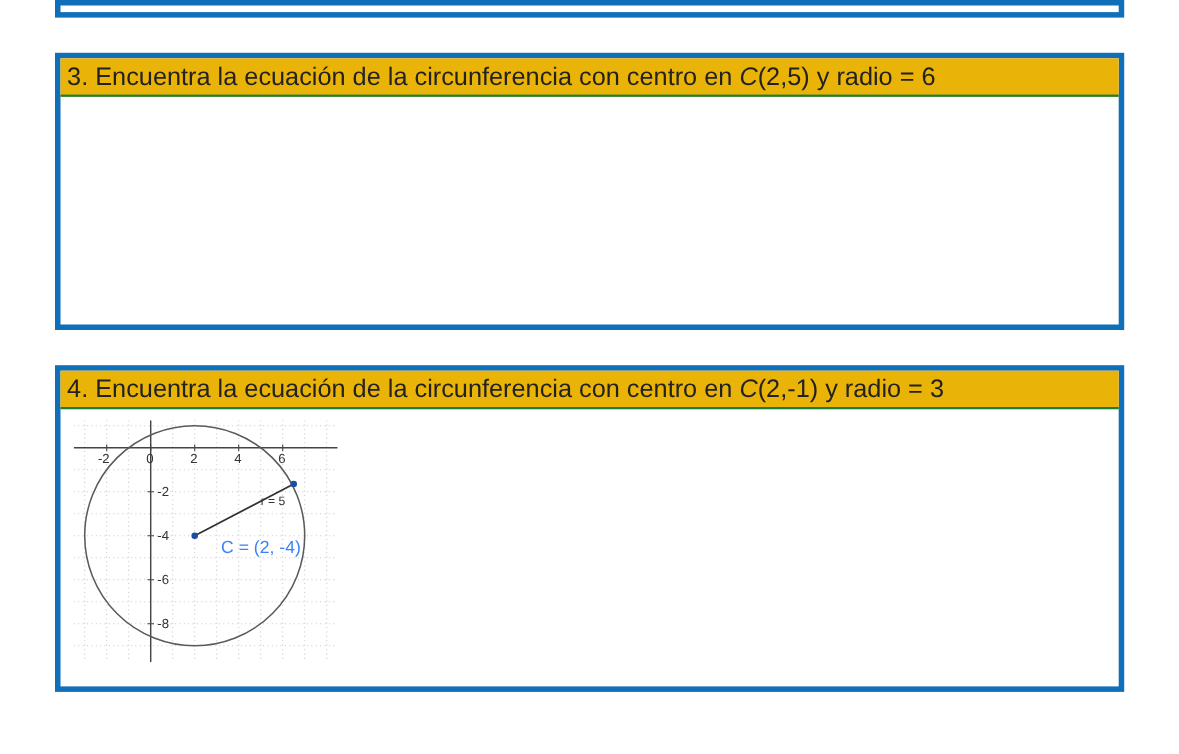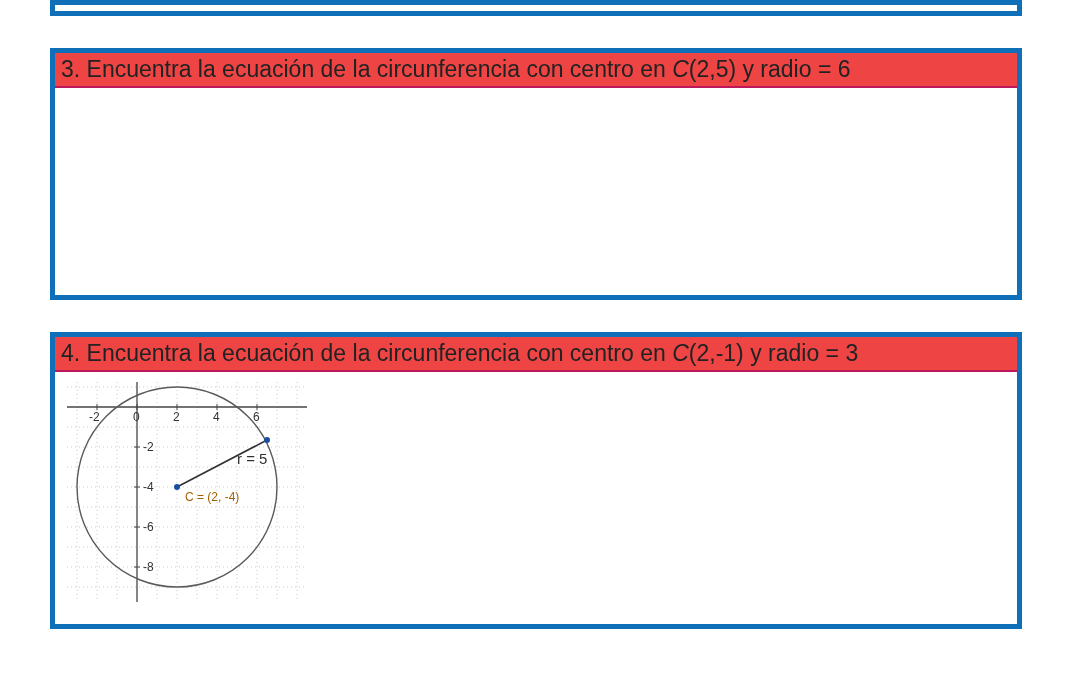--- a/index.html
+++ b/index.html
@@ -24,22 +24,22 @@
   .box.top-strip {
     height: 6px;
     padding: 0;
     border-top: 5px solid #0f6fb8;
     border-left: 5px solid #0f6fb8;
     border-right: 5px solid #0f6fb8;
     border-bottom: 5px solid #0f6fb8;
     margin-top: 0;
   }
   .header {
-    background: #ef4444;
-    border-bottom: 2px solid #be185d;
+    background: #eab308;
+    border-bottom: 2px solid #15803d;
     padding: 2px 6px 2px 6px;
     font-size: 23px;
     line-height: 1.25;
     color: #222;
   }
   .header .num {
     font-weight: normal;
   }
   .header em {
     font-style: italic;
@@ -68,28 +68,29 @@
     inset: 0;
   }
   .tick-label {
     position: absolute;
     font-size: 12px;
     color: #333;
     font-family: Arial, sans-serif;
   }
   .center-label {
     position: absolute;
-    font-size: 12px;
-    color: #a16207;
+    font-size: 16px;
+    color: #3b82f6;
     font-family: Arial, sans-serif;
     white-space: nowrap;
+    margin-left: 16px;
   }
   .radius-label {
     position: absolute;
-    font-size: 15px;
+    font-size: 11px;
     color: #333;
     font-family: Arial, sans-serif;
     white-space: nowrap;
   }
 </style>
 </head>
 <body>
 
 <div class="page">
 

